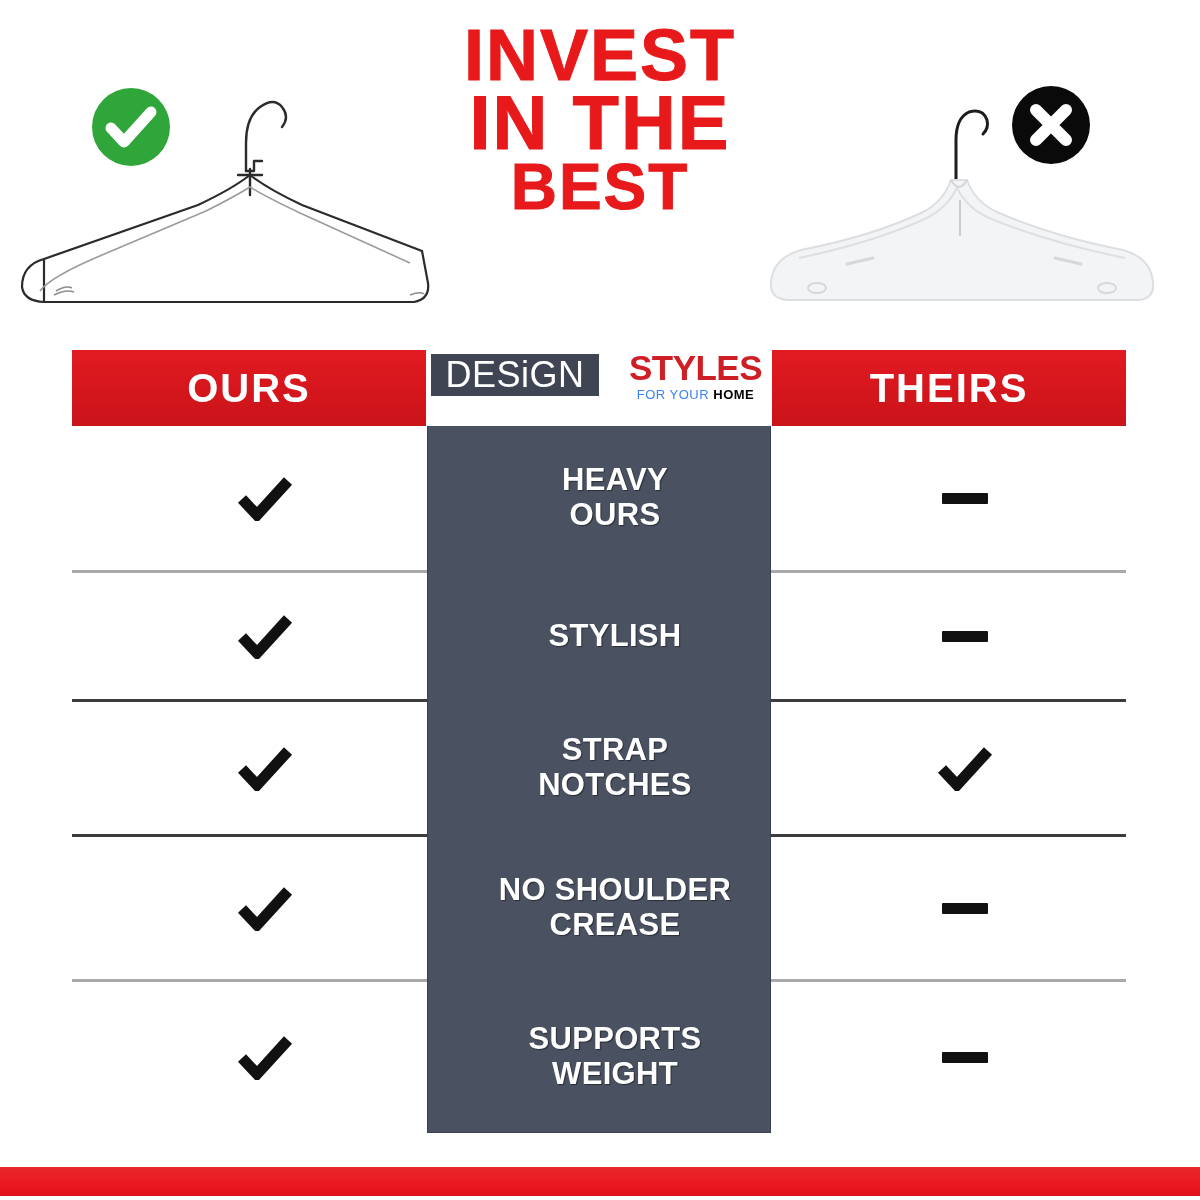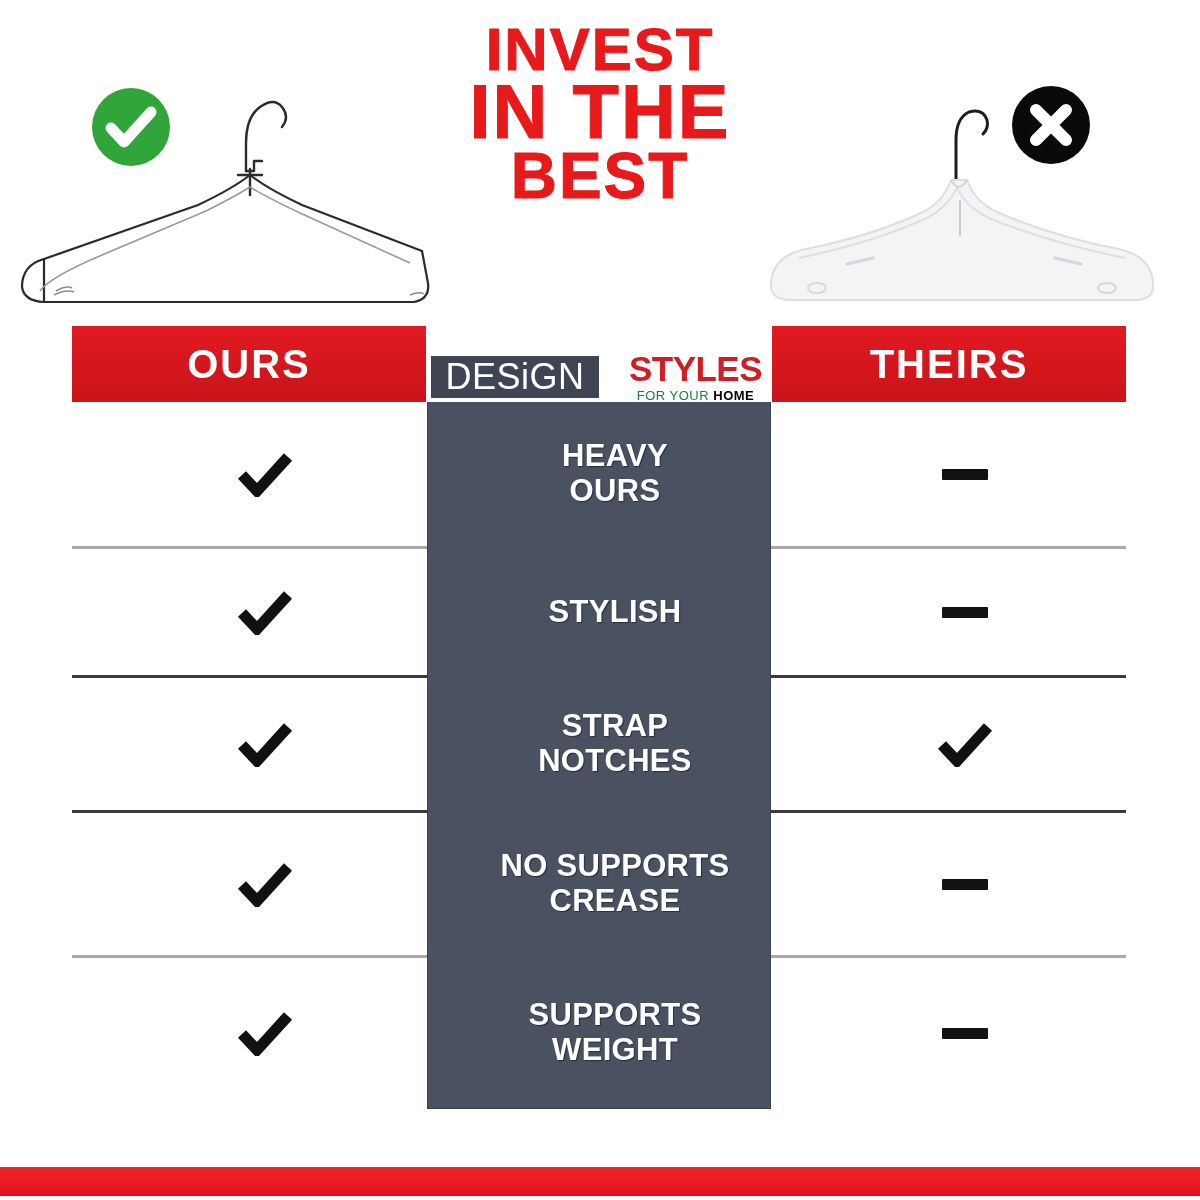--- a/index.html
+++ b/index.html
@@ -35,21 +35,21 @@
     text-align: center;
     color: #e8191b;
     font-family: "Liberation Sans", sans-serif;
     font-weight: bold;
     font-size: 78px;
     line-height: 0.92;
     letter-spacing: 2px;
     -webkit-text-stroke: 1px #e8191b;
   }
   .headline .hl-line { display: block; white-space: nowrap; }
-  .headline .hl-1 { font-size: 60px; }
+  .headline .hl-1 { font-size: 72px; }
   .headline .hl-2 { font-size: 76px; }
   .headline .hl-3 { font-size: 64px; }
 
   
   .badge {
     position: absolute;
     width: 82px;
     height: 82px;
     border-radius: 50%;
   }
@@ -60,21 +60,21 @@
   
   .hanger { position: absolute; }
   .hanger-ours  { left: 10px;  top: 55px; width: 420px; height: 250px; }
   .hanger-theirs{ left: 755px; top: 60px; width: 420px; height: 250px; }
   .hanger svg { display: block; width: 100%; height: 100%; }
 
   
   .table {
     position: absolute;
     left: 0;
-    top: 310px;
+    top: 334px;
     width: 1192px;
     height: 800px;
   }
 
   
   .hdr-bar {
     position: absolute;
     top: 16px;
     height: 76px;
     background: linear-gradient(180deg, #e21b22 0%, #d4161c 55%, #c9141a 100%);
@@ -106,21 +106,21 @@
   
   .logo-block {
     position: absolute;
     left: 427px;
     top: 16px;
     width: 344px;
     height: 76px;
     background: #ffffff;
     box-sizing: border-box;
     display: flex;
-    align-items: flex-end;
+    align-items: flex-start;
   }
   .logo-design {
     background: #3f4552;
     width: 168px;
     display: flex;
     align-items: center;
     justify-content: center;
     margin: 4px 0 4px 4px;
   }
   .logo-design-text {
@@ -145,21 +145,21 @@
     letter-spacing: -0.5px;
     line-height: 1;
   }
   .logo-tag {
     font-size: 13px;
     letter-spacing: 0.5px;
     line-height: 1;
     margin-top: 3px;
     white-space: nowrap;
   }
-  .logo-tag .tag-light { color: #15803d; font-weight: normal; margin-top: 46px; }
+  .logo-tag .tag-light { color: #3b82f6; font-weight: normal; margin-top: 46px; }
   .logo-tag .tag-bold  { color: #000000; font-weight: bold; }
 
   
   .row {
     position: absolute;
     left: 0;
     width: 1200px;
     margin-left: 16px;
   }
   .cell-ours, .cell-theirs {
@@ -386,21 +386,21 @@
     <div class="row" style="top:503px; height:142px;">
       <div class="cell-ours">
         <span class="mark-check">
           <svg viewBox="0 0 56 46" xmlns="http://www.w3.org/2000/svg">
             <path d="M5 24 L20 40 L51 6" fill="none" stroke="#111111" stroke-width="11" stroke-linecap="butt" stroke-linejoin="miter"></path>
           </svg>
         </span>
       </div>
       <div class="cell-feature">
         <span>
-          <span>NO SUPPORTS</span><br>
+          <span>NO SHOULDER</span><br>
           <span>CREASE</span>
         </span>
       </div>
       <div class="cell-theirs">
         <span class="mark-dash"></span>
       </div>
     </div>
 
     <div class="divider gray divider-left" style="top:645px;"></div>
     <div class="divider gray divider-right" style="top:645px;"></div>

